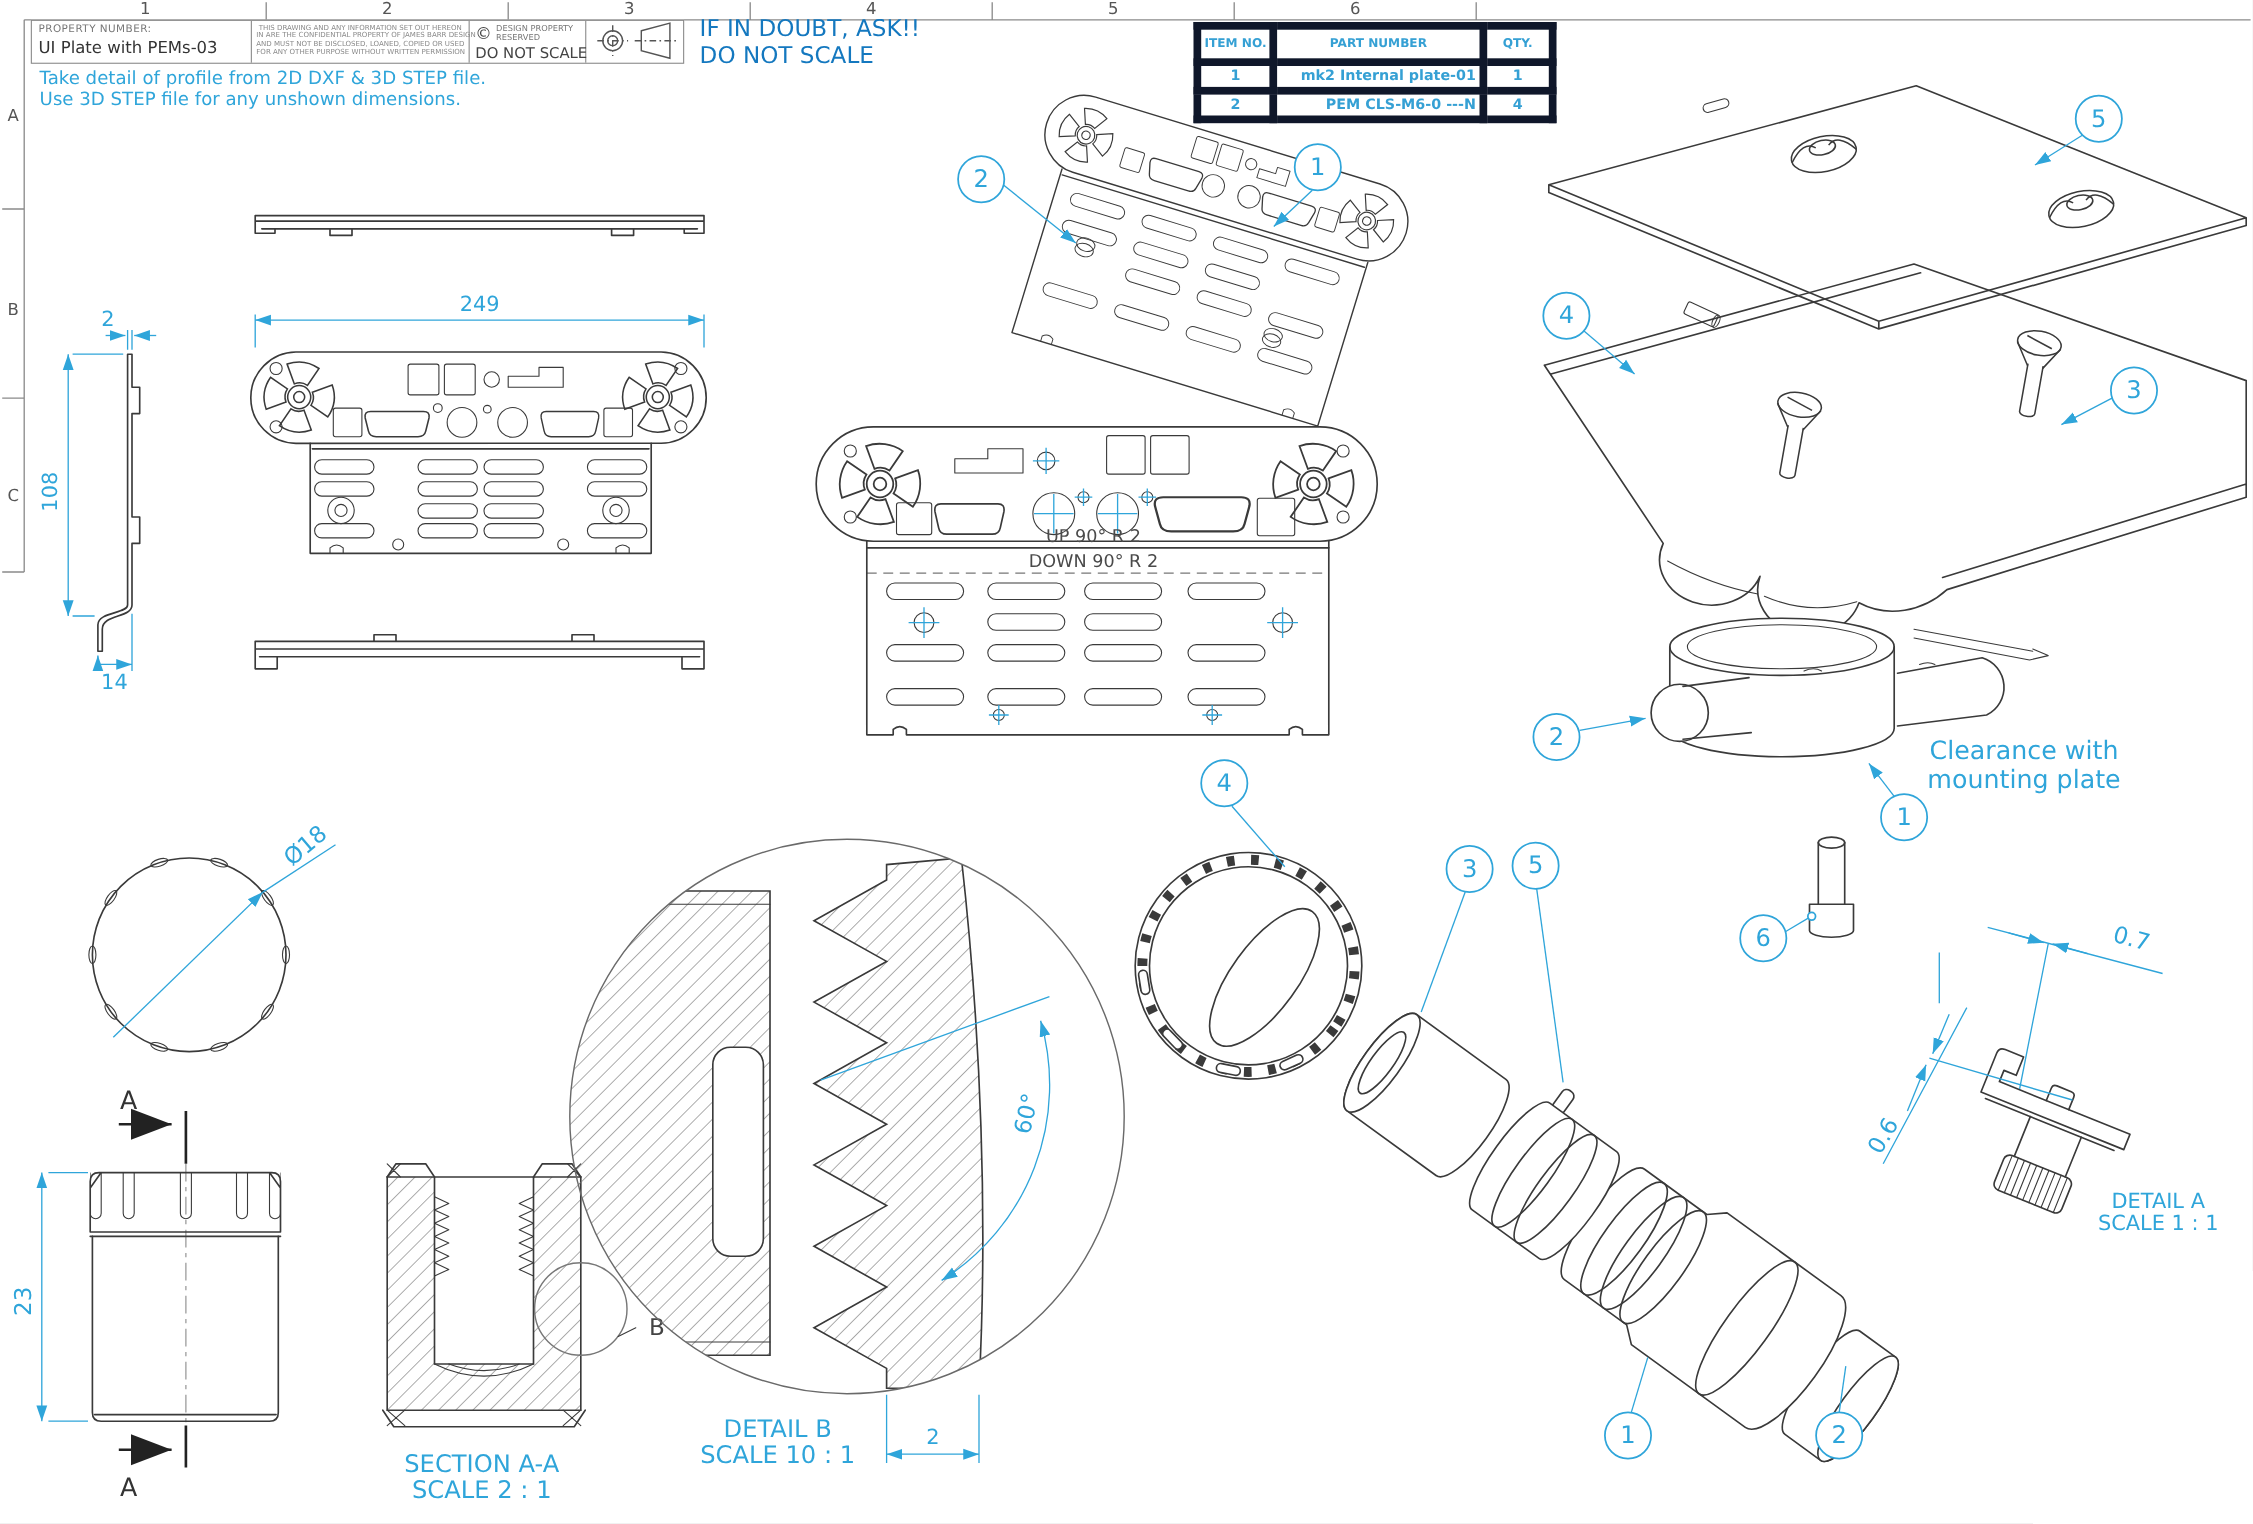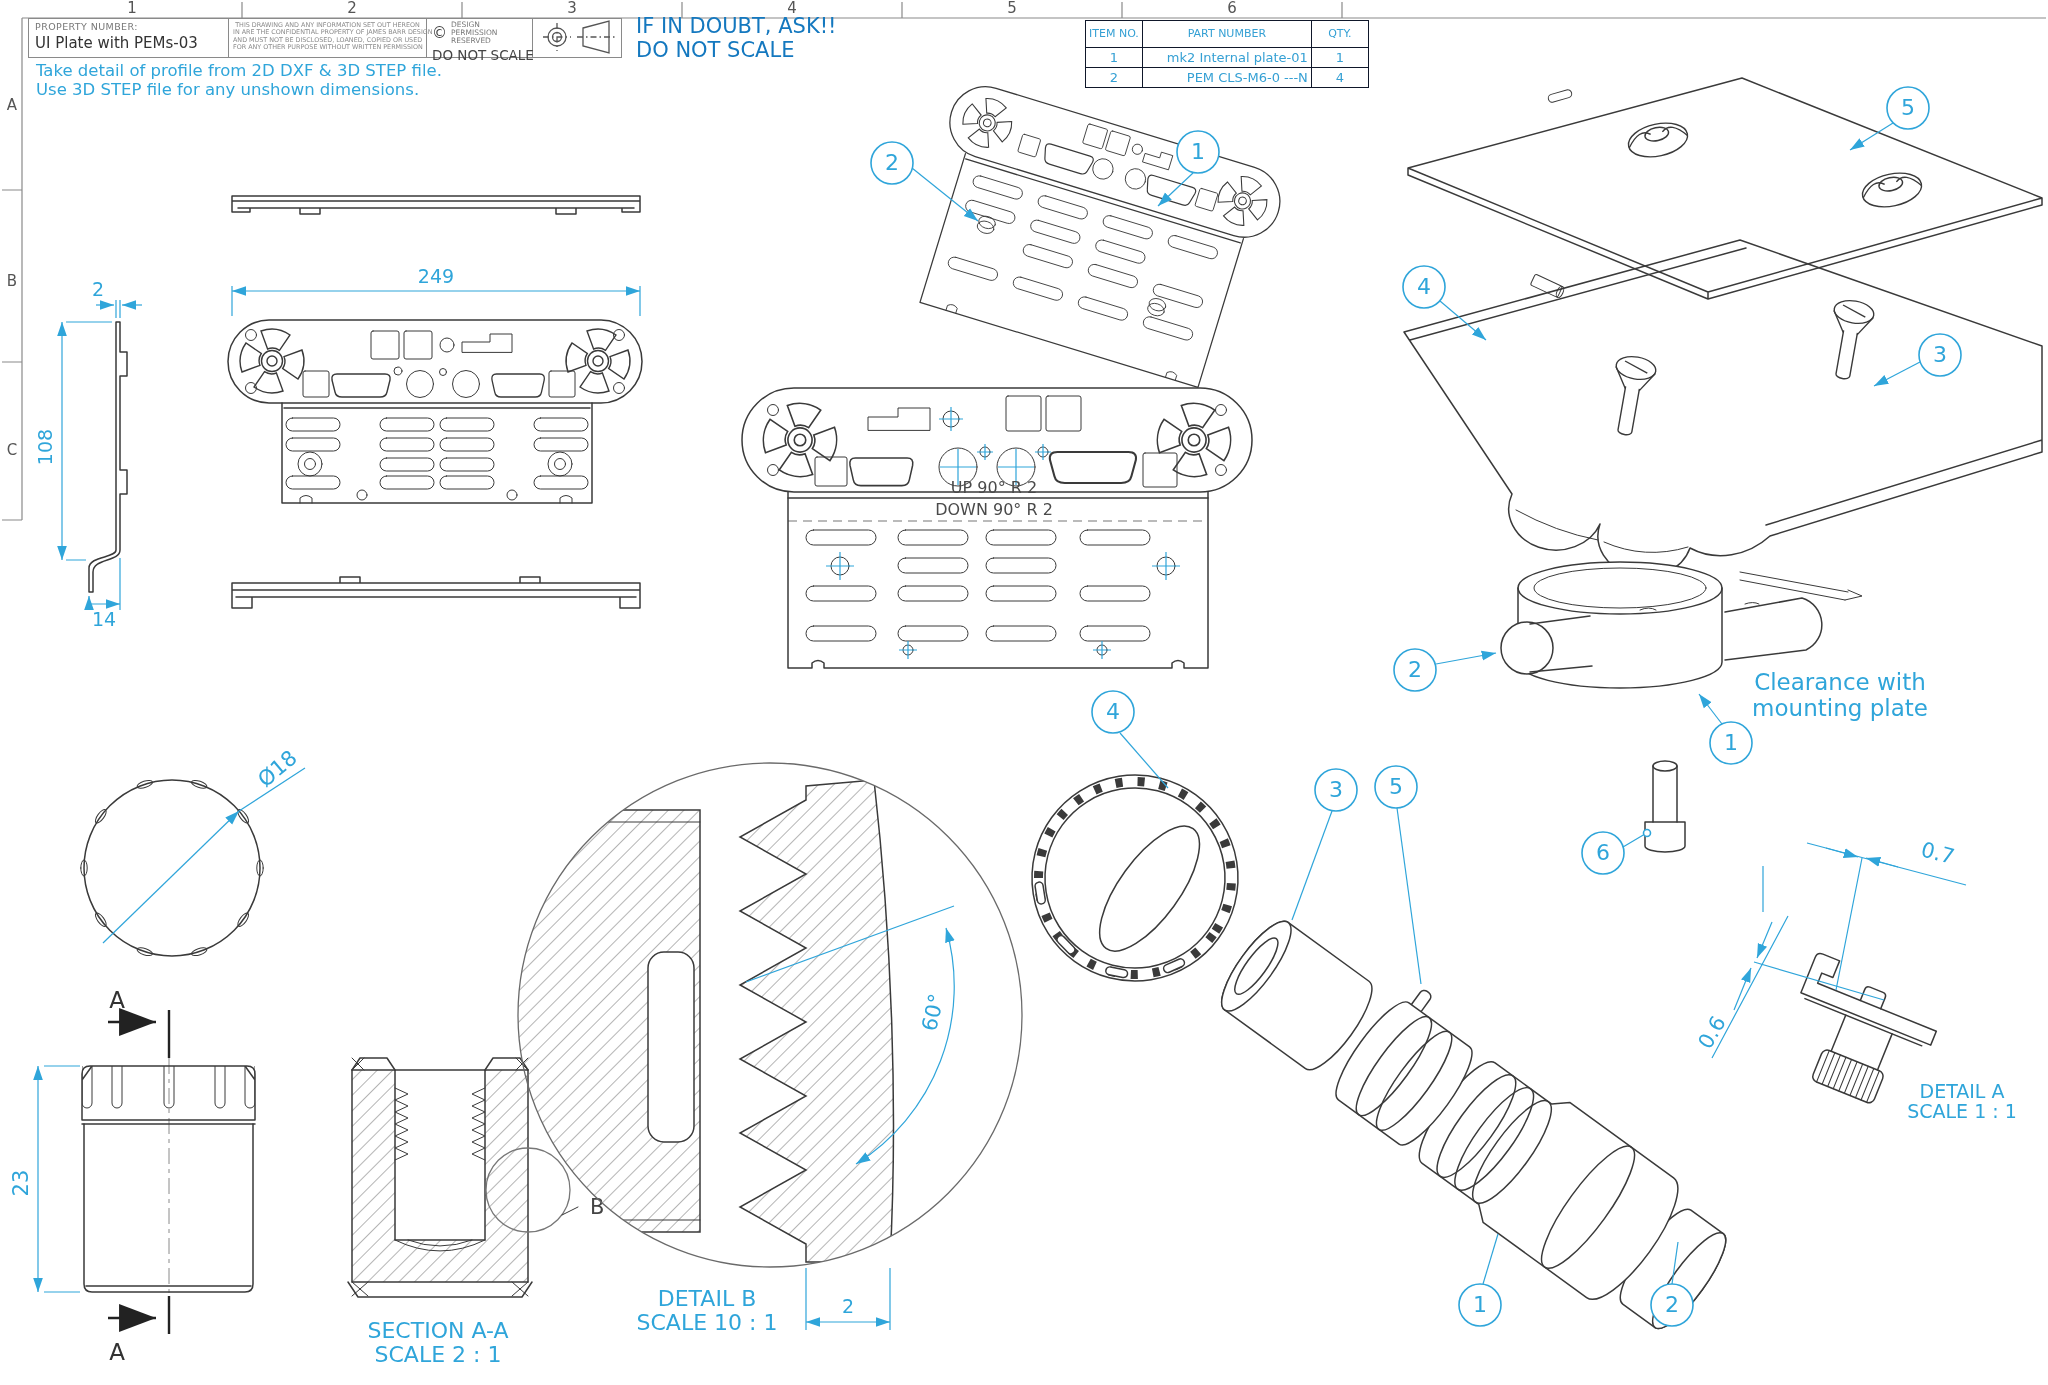--- a/index.html
+++ b/index.html
@@ -31,21 +31,21 @@
   .c2 div{font-size:6.4px;line-height:7.4px;color:#8a8a8a;white-space:nowrap}
   .c3{width:106px;padding:2px 5px}
   .crow{display:flex;align-items:center;gap:4px}
   .csym{font-size:15px;color:#444}
   .ctxt{font-size:7.5px;line-height:8px;color:#777}
   .dns{font-size:13.5px;color:#444;margin-top:2px;white-space:nowrap}
   .c4{width:88px;border-right:none}
   .warn{position:absolute;left:636px;top:14px;color:#1478bf;font-weight:normal;font-size:21px;line-height:24px;white-space:nowrap}
   .note{position:absolute;left:36px;top:61px;color:#2fa5da;font-size:16.5px;line-height:19px;white-space:nowrap}
   .bom{position:absolute;left:1085px;top:20px;border-collapse:collapse;background:#fff}
-  .bom th,.bom td{border:1px solid #0f172a;color:#35a0d4;font-weight:normal;padding:0 3px;text-align:center;white-space:nowrap}
+  .bom th,.bom td{border:7px solid #0f172a;color:#35a0d4;font-weight:bold;padding:0 3px;text-align:center;white-space:nowrap}
   .bom th{font-size:11px;line-height:12px;height:26px}
   .bom td{font-size:13px;height:19px}
   .bom .pn{text-align:right;padding-left:21px}
   .bom{border:1.5px solid #777}
 </style>
 </head>
 <body>
 
 <div class="sheet">
 
@@ -512,21 +512,21 @@
   </div>
   <div class="tcell c2">
     <div>THIS DRAWING AND ANY INFORMATION SET OUT HEREON</div>
     <div>IN ARE THE CONFIDENTIAL PROPERTY OF JAMES BARR DESIGN</div>
     <div>AND MUST NOT BE DISCLOSED, LOANED, COPIED OR USED</div>
     <div>FOR ANY OTHER PURPOSE WITHOUT WRITTEN PERMISSION</div>
   </div>
   <div class="tcell c3">
     <div class="crow">
       <span class="csym">©</span>
-      <span class="ctxt"><span>DESIGN PERMISSION</span><br><span>RESERVED</span></span>
+      <span class="ctxt"><span>DESIGN PROPERTY</span><br><span>RESERVED</span></span>
     </div>
     <div class="dns">DO NOT SCALE</div>
   </div>
   <div class="tcell c4">
     <svg width="86" height="36" viewBox="0 0 86 36">
       <g fill="none" stroke="#555" stroke-width="1.3">
         <circle cx="24" cy="18" r="9"></circle>
             <circle cx="24" cy="18" r="4.5"></circle>
         <path d="M10,18 H38 M24,4 V32" stroke-dasharray="6 3 1.5 3"></path>
         <path d="M50,9 L76,2 V34 L50,27 Z M50,9 V27"></path>

